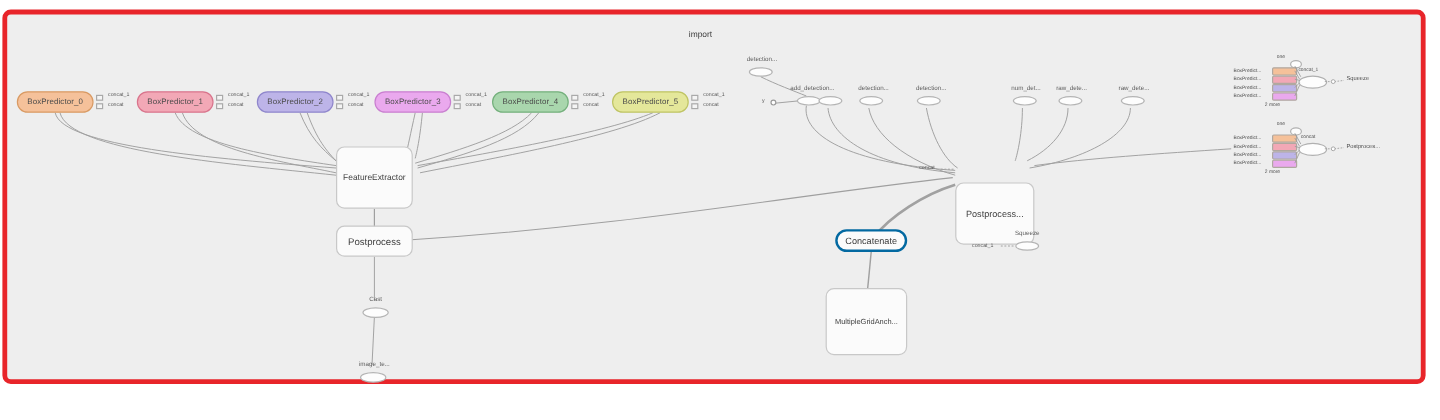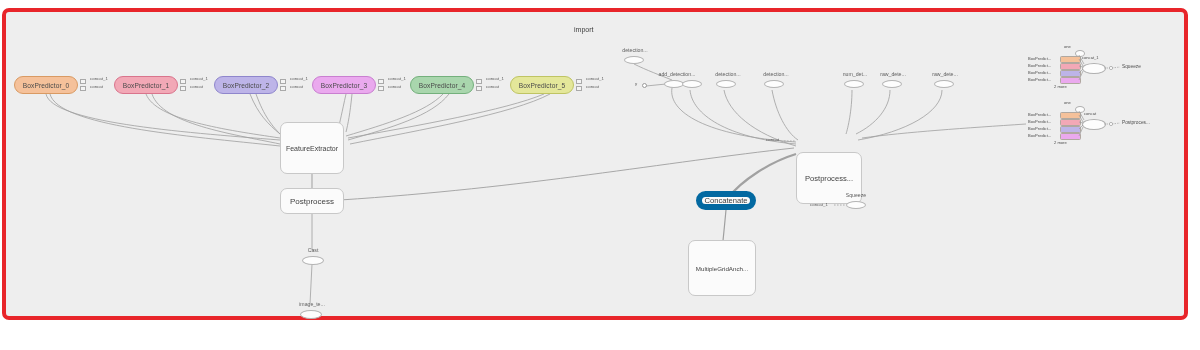--- a/index.html
+++ b/index.html
@@ -24,21 +24,21 @@
     font-size:6.6px;color:#4a4a4a;letter-spacing:.1px;white-space:nowrap;
   }
   
   .grp{
     background:#fbfbfb;border:1px solid #c8c8c8;border-radius:7px;
     display:flex;align-items:center;justify-content:center;
     font-size:7px;color:#3f3f3f;white-space:nowrap;
   }
   
   .pill{
-    background:#fbfbfb;border:6px solid #0369a1;border-radius:14px;
+    background:#fbfbfb;border:2px solid #0369a1;border-radius:14px;
     display:flex;align-items:center;justify-content:center;
     font-size:7.6px;color:#3a3a3a;white-space:nowrap;
   }
   
   .ell{
     background:#fdfdfd;border:1px solid #b4b4b4;border-radius:50%;
   }
   .elabel{
     position:absolute;font-size:5.2px;color:#5d5d5d;white-space:nowrap;
     text-align:center;

